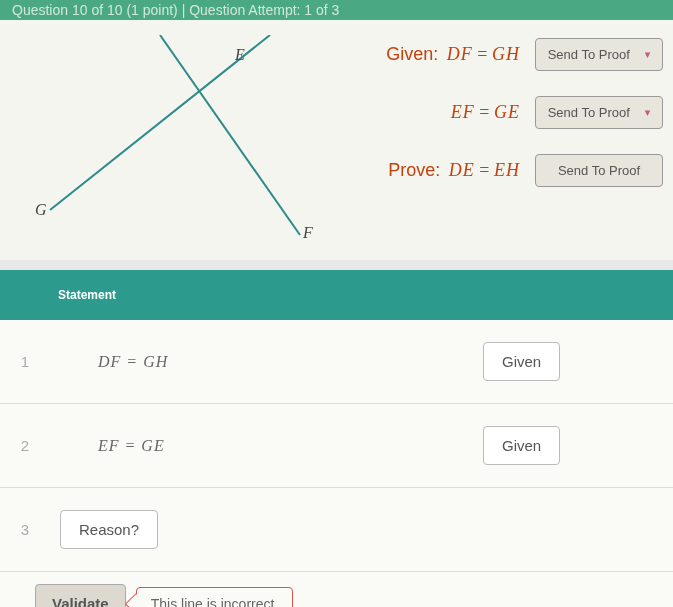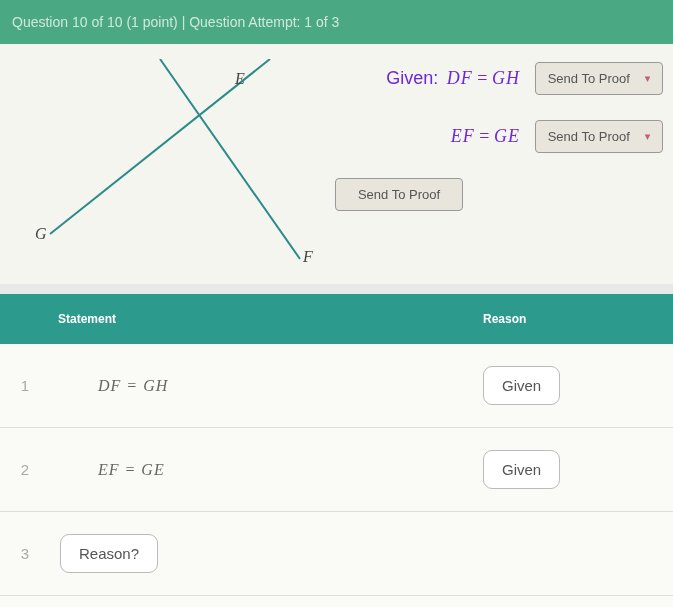--- a/index.html
+++ b/index.html
@@ -10,21 +10,21 @@
       height: 607px;
       overflow: hidden;
       position: relative;
     }
     .header-bar {
       background: #4aa882;
       color: #d0e8dc;
       padding: 6px 12px;
       font-size: 14px;
       font-weight: 500;
-      height: 44px;
+      height: 20px;
       display: flex;
       align-items: center;
     }
     .top-section {
       display: flex;
       background: #f5f5f0;
       padding: 15px 10px 15px 10px;
       min-height: 230px;
     }
     .diagram-area {
@@ -44,21 +44,21 @@
     .given-row {
       display: flex;
       align-items: center;
       justify-content: space-between;
       margin-bottom: 20px;
       height: 38px;
     }
     .given-text {
       font-family: 'Times New Roman', serif;
       font-size: 18px;
-      color: #6d28d9;
+      color: #c2410c;
       text-align: right;
       flex: 1;
       padding-right: 15px;
     }
     .given-label {
       font-family: -apple-system, Arial, sans-serif;
       margin-right: 4px;
     }
     .mathvar { font-style: italic; letter-spacing: 1px; }
     .send-btn {
@@ -114,21 +114,21 @@
       font-style: italic;
       color: #666;
       font-size: 16px;
       letter-spacing: 1px;
       margin-left: 40px;
     }
     .row-reason { width: 200px; padding-left: 10px; }
     .reason-btn {
       background: #fff;
       border: 1.5px solid #bbb;
-      border-radius: 9px;
+      border-radius: 4px;
       padding: 10px 18px;
       font-size: 15px;
       color: #555;
       cursor: pointer;
       font-weight: 500;
     }
     .footer-row {
       display: flex;
       align-items: center;
       padding: 12px 10px 0 35px;
@@ -199,32 +199,35 @@
     <div class="given-row">
       <div class="given-text">
         <span class="mathvar">EF</span> = <span class="mathvar">GE</span>
       </div>
       <button class="send-btn">
         <span>Send To Proof</span>
           <span class="chev">▾</span>
       </button>
     </div>
     <div class="given-row">
+      <div class="given-text">
+        <span class="given-label">Prove:</span>
+        <span class="mathvar">DE</span> = <span class="mathvar">EH</span>
+      </div>
       <button class="send-btn">
         <span>Send To Proof</span>
       </button>
     </div>
   </div>
 </div>
 
 <div class="proof-table">
   <div class="table-header">
     <div class="col-num"></div>
     <div class="col-stmt">Statement</div>
-    <div class="col-reason">Reason</div>
   </div>
 
   <div class="table-row">
     <div class="row-num">1</div>
     <div class="row-stmt">
       <span>DF</span> = <span>GH</span>
     </div>
     <div class="row-reason">
       <button class="reason-btn">Given</button>
     </div>

